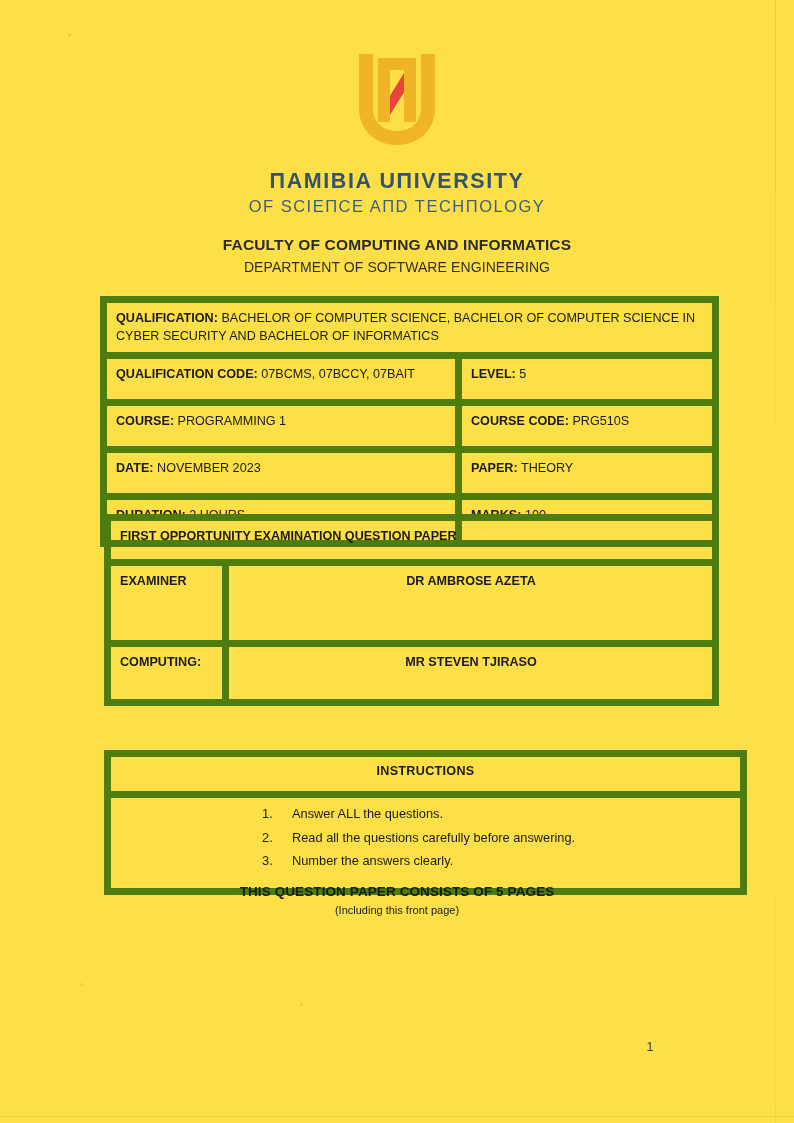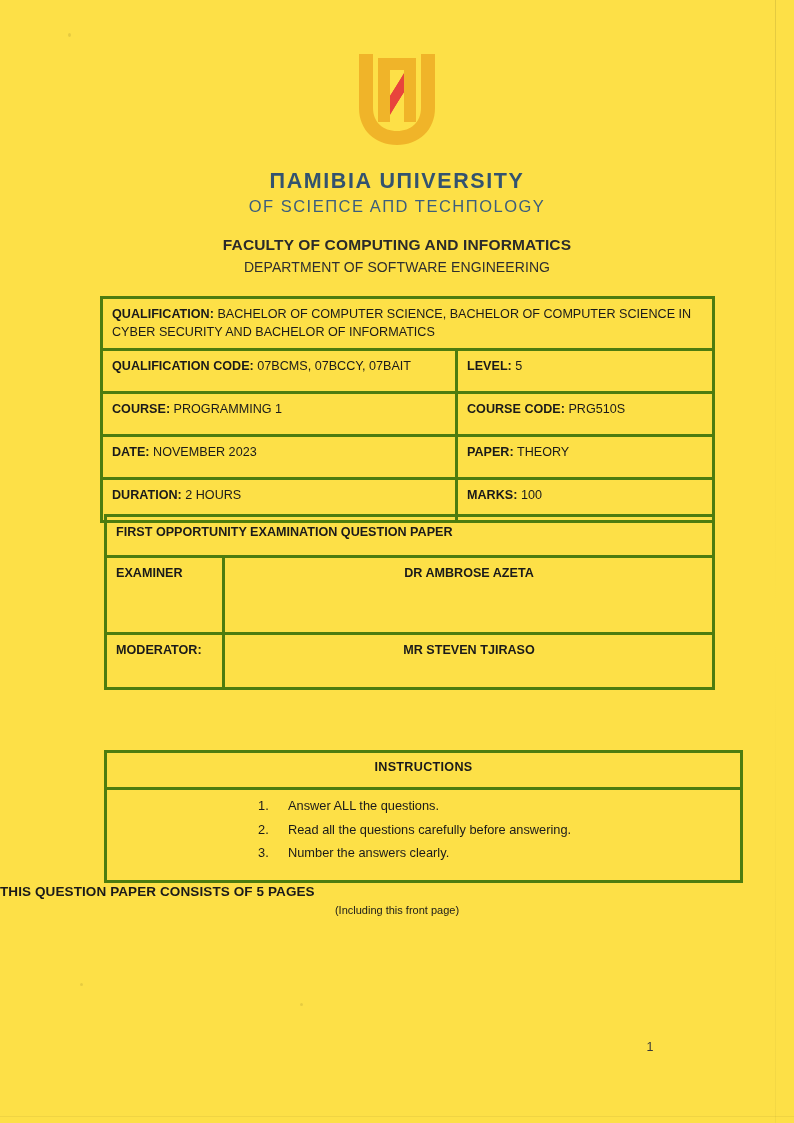--- a/index.html
+++ b/index.html
@@ -97,21 +97,21 @@
   }
 
   
   table.doc-table {
     position: absolute;
     border-collapse: collapse;
     table-layout: fixed;
     font-size: 12.6px;
   }
   table.doc-table td {
-    border: 3px solid #4d7c0f;
+    border: 7px solid #4d7c0f;
     padding: 6px 8px 6px 9px;
     vertical-align: top;
     line-height: 1.45;
   }
   .lbl { font-weight: bold; }
   .val { font-weight: normal; }
 
   #qualification-table {
     left: 100px;
     top: 296px;
@@ -169,20 +169,21 @@
     left: 0;
     top: 0;
   }
 
   
   .consists {
     position: absolute;
     left: 0;
     top: 884px;
     width: 794px;
+    text-align: center;
     font-size: 13.5px;
     font-weight: bold;
     letter-spacing: 0.1px;
   }
   .including {
     position: absolute;
     left: 0;
     top: 904px;
     width: 794px;
     text-align: center;
@@ -293,21 +294,21 @@
       </colgroup>
     <tbody>
       <tr>
         <td class="header-cell" colspan="2">FIRST OPPORTUNITY EXAMINATION QUESTION PAPER</td>
       </tr>
       <tr class="examiner-row">
         <td class="role-cell">EXAMINER</td>
         <td class="name-cell">DR AMBROSE AZETA</td>
       </tr>
       <tr class="moderator-row">
-        <td class="role-cell">MODERATOR:</td>
+        <td class="role-cell">COMPUTING:</td>
         <td class="name-cell">MR STEVEN TJIRASO</td>
       </tr>
     </tbody>
   </table>
 
   <table class="doc-table" id="instructions-table">
     <colgroup>
         <col style="width:636px">
       </colgroup>
     <tbody>

